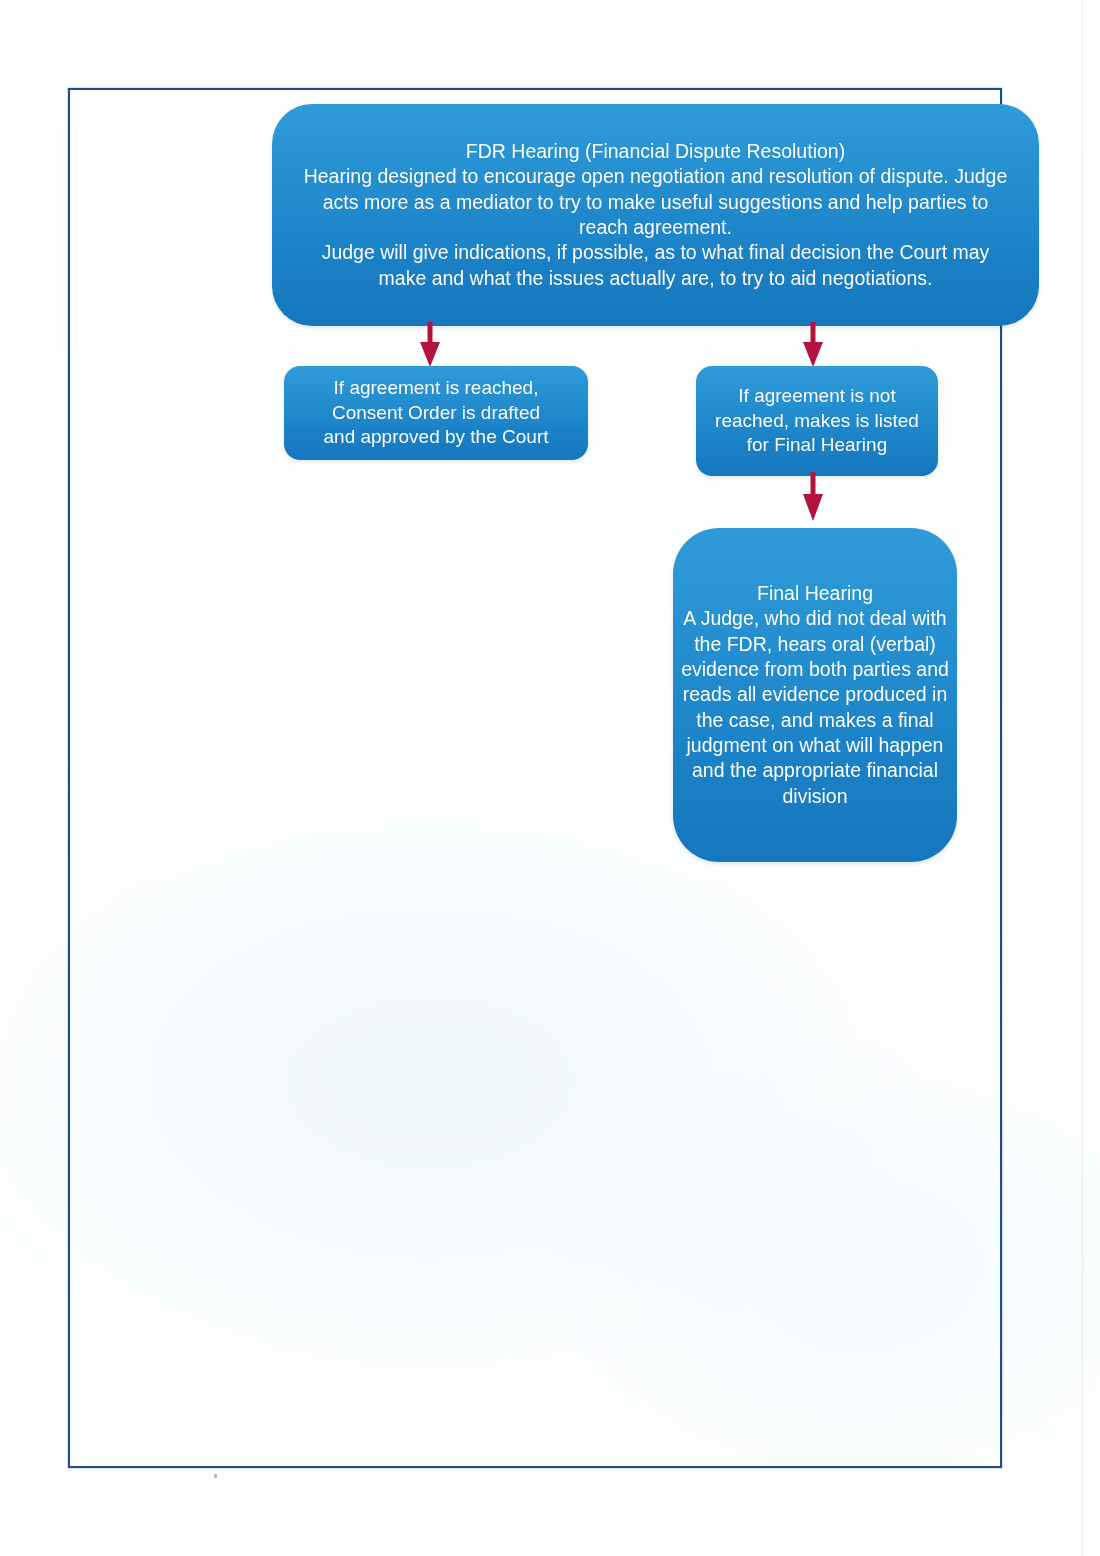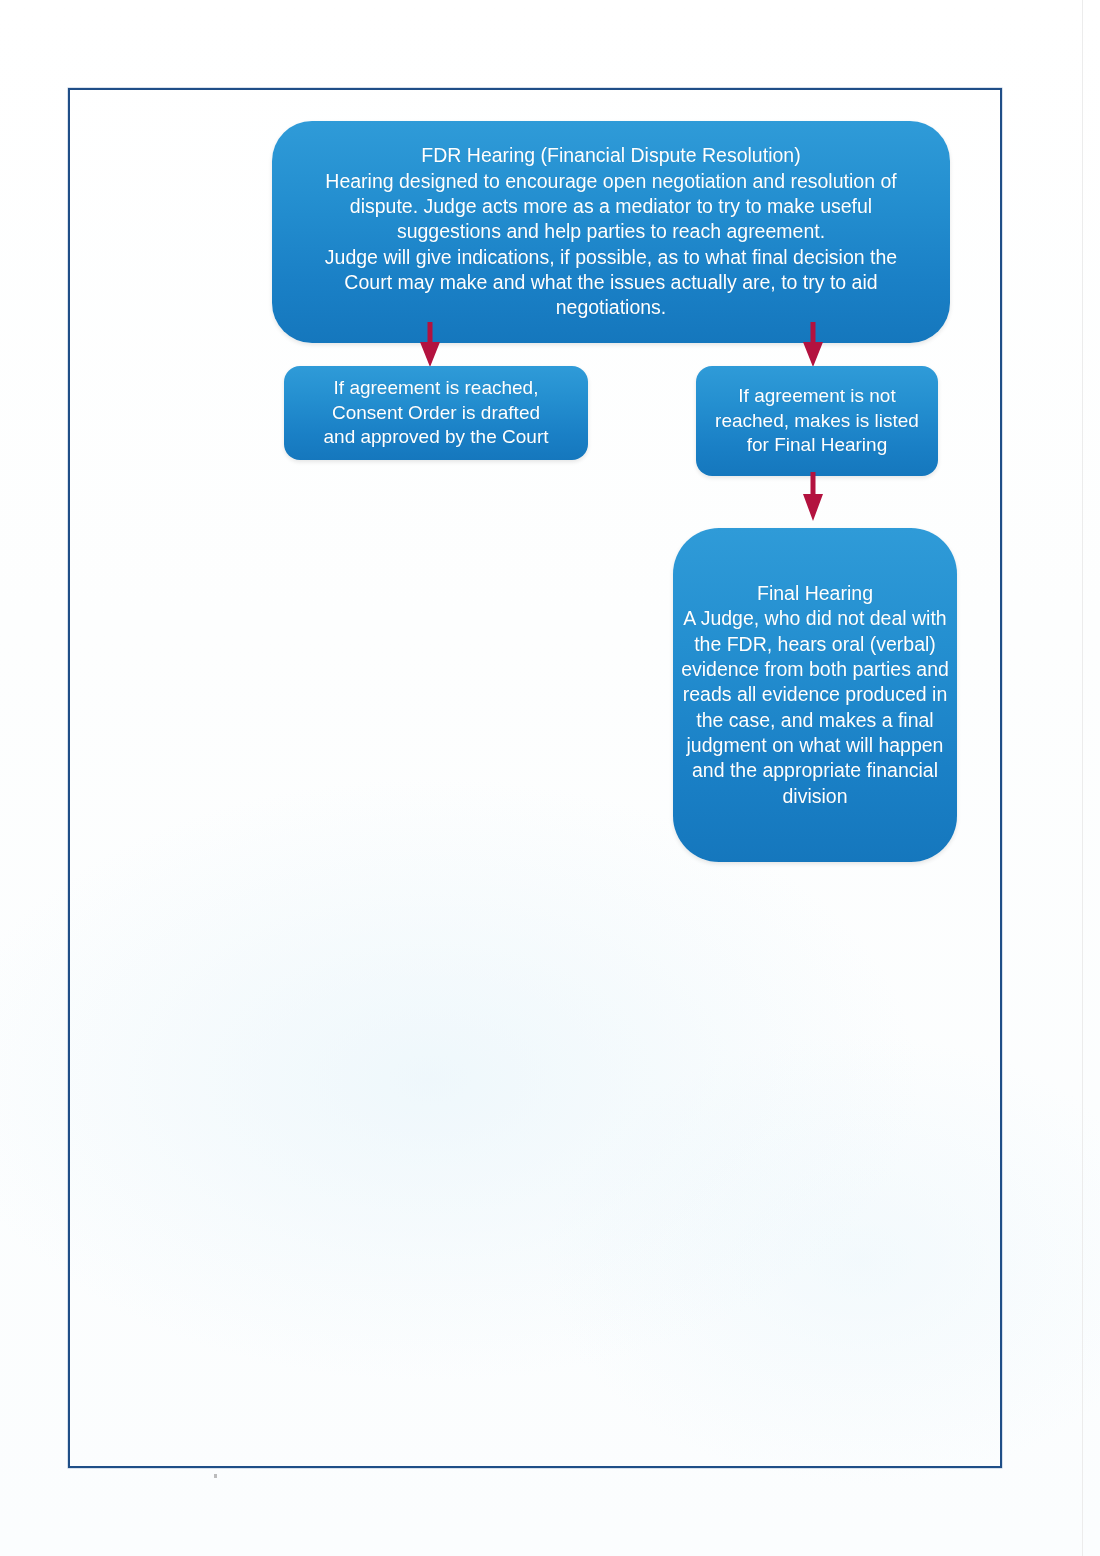--- a/index.html
+++ b/index.html
@@ -63,26 +63,25 @@
     text-shadow: 0 0 1px rgba(0,0,0,0.12);
     white-space: pre-line;
     background: linear-gradient(180deg, #2f9bd8 0%, #248fd0 35%, #1a80c6 72%, #1577bd 100%);
     box-shadow: 0 2px 4px rgba(0,0,0,0.10);
   }
 
   
   #box-fdr {
     left: 272px;
     top: 104px;
-    width: 678px;
+    width: 767px;
     height: 222px;
     border-radius: 40px;
     font-size: 19.5px;
     padding: 6px 30px;
-    margin-top: 17px;
   }
 
   #box-consent {
     left: 284px;
     top: 366px;
     width: 304px;
     height: 94px;
     border-radius: 16px;
     font-size: 19px;
     padding: 4px 30px;

